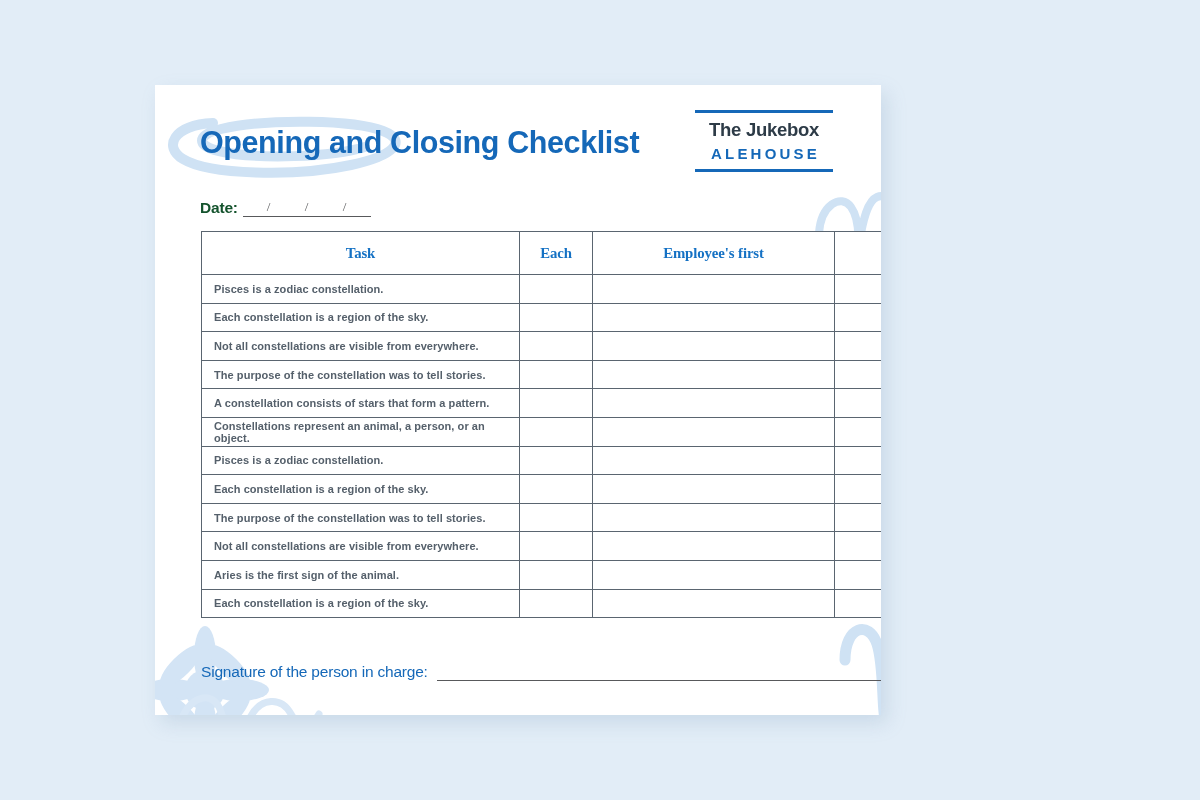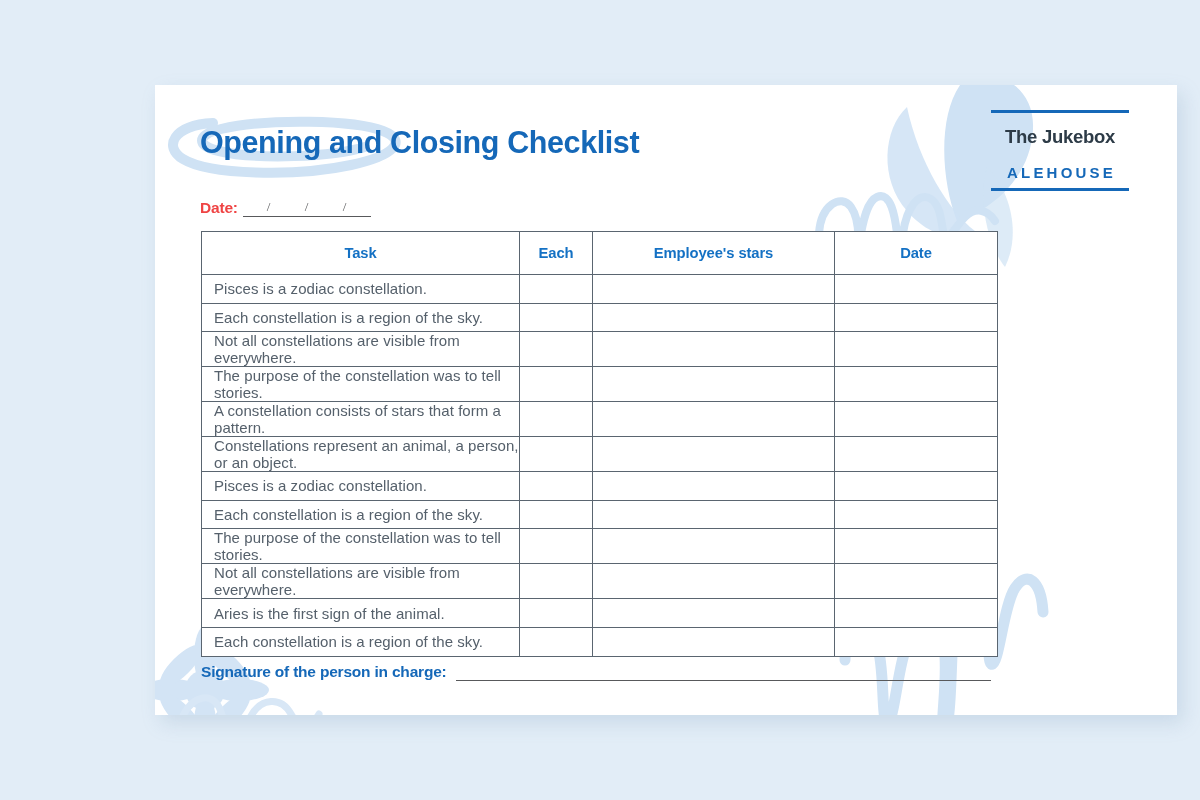--- a/index.html
+++ b/index.html
@@ -14,21 +14,21 @@
     background: #e2edf7;
     font-family: "Liberation Sans", sans-serif;
     position: relative;
   }
 
   
   .card {
     position: absolute;
     left: 155px;
     top: 85px;
-    width: 1022px;
+    width: 726px;
     height: 630px;
     background: #ffffff;
     box-shadow: 6px 8px 18px rgba(120, 150, 180, 0.22);
     overflow: hidden;
   }
 
   .card-inner {
     position: absolute;
     inset: 0;
   }
@@ -78,47 +78,47 @@
   .logo-rule {
     height: 2.5px;
     background: #1568b8;
     width: 100%;
   }
   .logo-rule.bottom { margin-top: 5px; height: 2.5px; }
   .logo-name {
     font-size: 18.5px;
     font-weight: bold;
     color: #2d3b47;
-    margin-top: 13px;
+    margin-top: 6px;
     letter-spacing: -0.3px;
     line-height: 1.18;
   }
   .logo-sub {
     font-size: 15px;
     font-weight: bold;
     color: #1568b8;
     letter-spacing: 3.2px;
     line-height: 1.25;
-    margin-top: 17px;
+    margin-top: 5px;
     padding-left: 3px;
   }
 
   
   .date-row {
     position: absolute;
     left: 45px;
     top: 108px;
     display: flex;
     align-items: flex-end;
     height: 24px;
   }
   .date-label {
     font-size: 15.5px;
     font-weight: bold;
-    color: #ef4444;
+    color: #14532d;
     letter-spacing: -0.2px;
   }
   .date-blank {
     position: relative;
     width: 128px;
     height: 19px;
     margin-left: 5px;
     border-bottom: 1.3px solid #58595b;
   }
   .date-slash {
@@ -150,49 +150,50 @@
     border: 1.2px solid #5a6570;
   }
   table.checklist thead th {
     height: 43px;
     color: #1471c4;
     font-size: 14.8px;
     font-weight: bold;
     text-align: center;
     letter-spacing: -0.1px;
     vertical-align: middle;
+    font-family: Liberation Serif, serif;
   }
   table.checklist tbody td {
     height: 28.6px;
   }
   table.checklist tbody td.task-cell {
     padding-left: 12px;
-    font-size: 15px;
+    font-size: 11px;
     color: #55606b;
-    font-weight: normal;
+    font-weight: bold;
     letter-spacing: 0.06px;
     vertical-align: middle;
   }
   col.c-task { width: 318px; }
   col.c-done { width: 73px; }
   col.c-emp  { width: 242px; }
   col.c-note { width: 163px; }
 
   
   .signature-row {
     position: absolute;
     left: 46px;
     top: 578px;
     display: flex;
     align-items: flex-end;
     width: 790px;
   }
   .signature-label {
     font-size: 15.5px;
-    font-weight: bold;
+    font-weight: normal;
     color: #1568b8;
     letter-spacing: -0.2px;
     white-space: nowrap;
   }
   .signature-blank {
     flex: 1;
     height: 16px;
     margin-left: 9px;
     border-bottom: 1.2px solid #58595b;
   }
@@ -276,21 +277,21 @@
         <colgroup>
           <col class="c-task">
             <col class="c-done">
             <col class="c-emp">
             <col class="c-note">
         </colgroup>
         <thead>
           <tr>
             <th>Task</th>
             <th>Each</th>
-            <th>Employee's stars</th>
+            <th>Employee's first</th>
             <th>Date</th>
           </tr>
         </thead>
         <tbody>
             <tr>
               <td class="task-cell">Pisces is a zodiac constellation.</td>
               <td></td>
               <td></td>
               <td></td>
             </tr>

